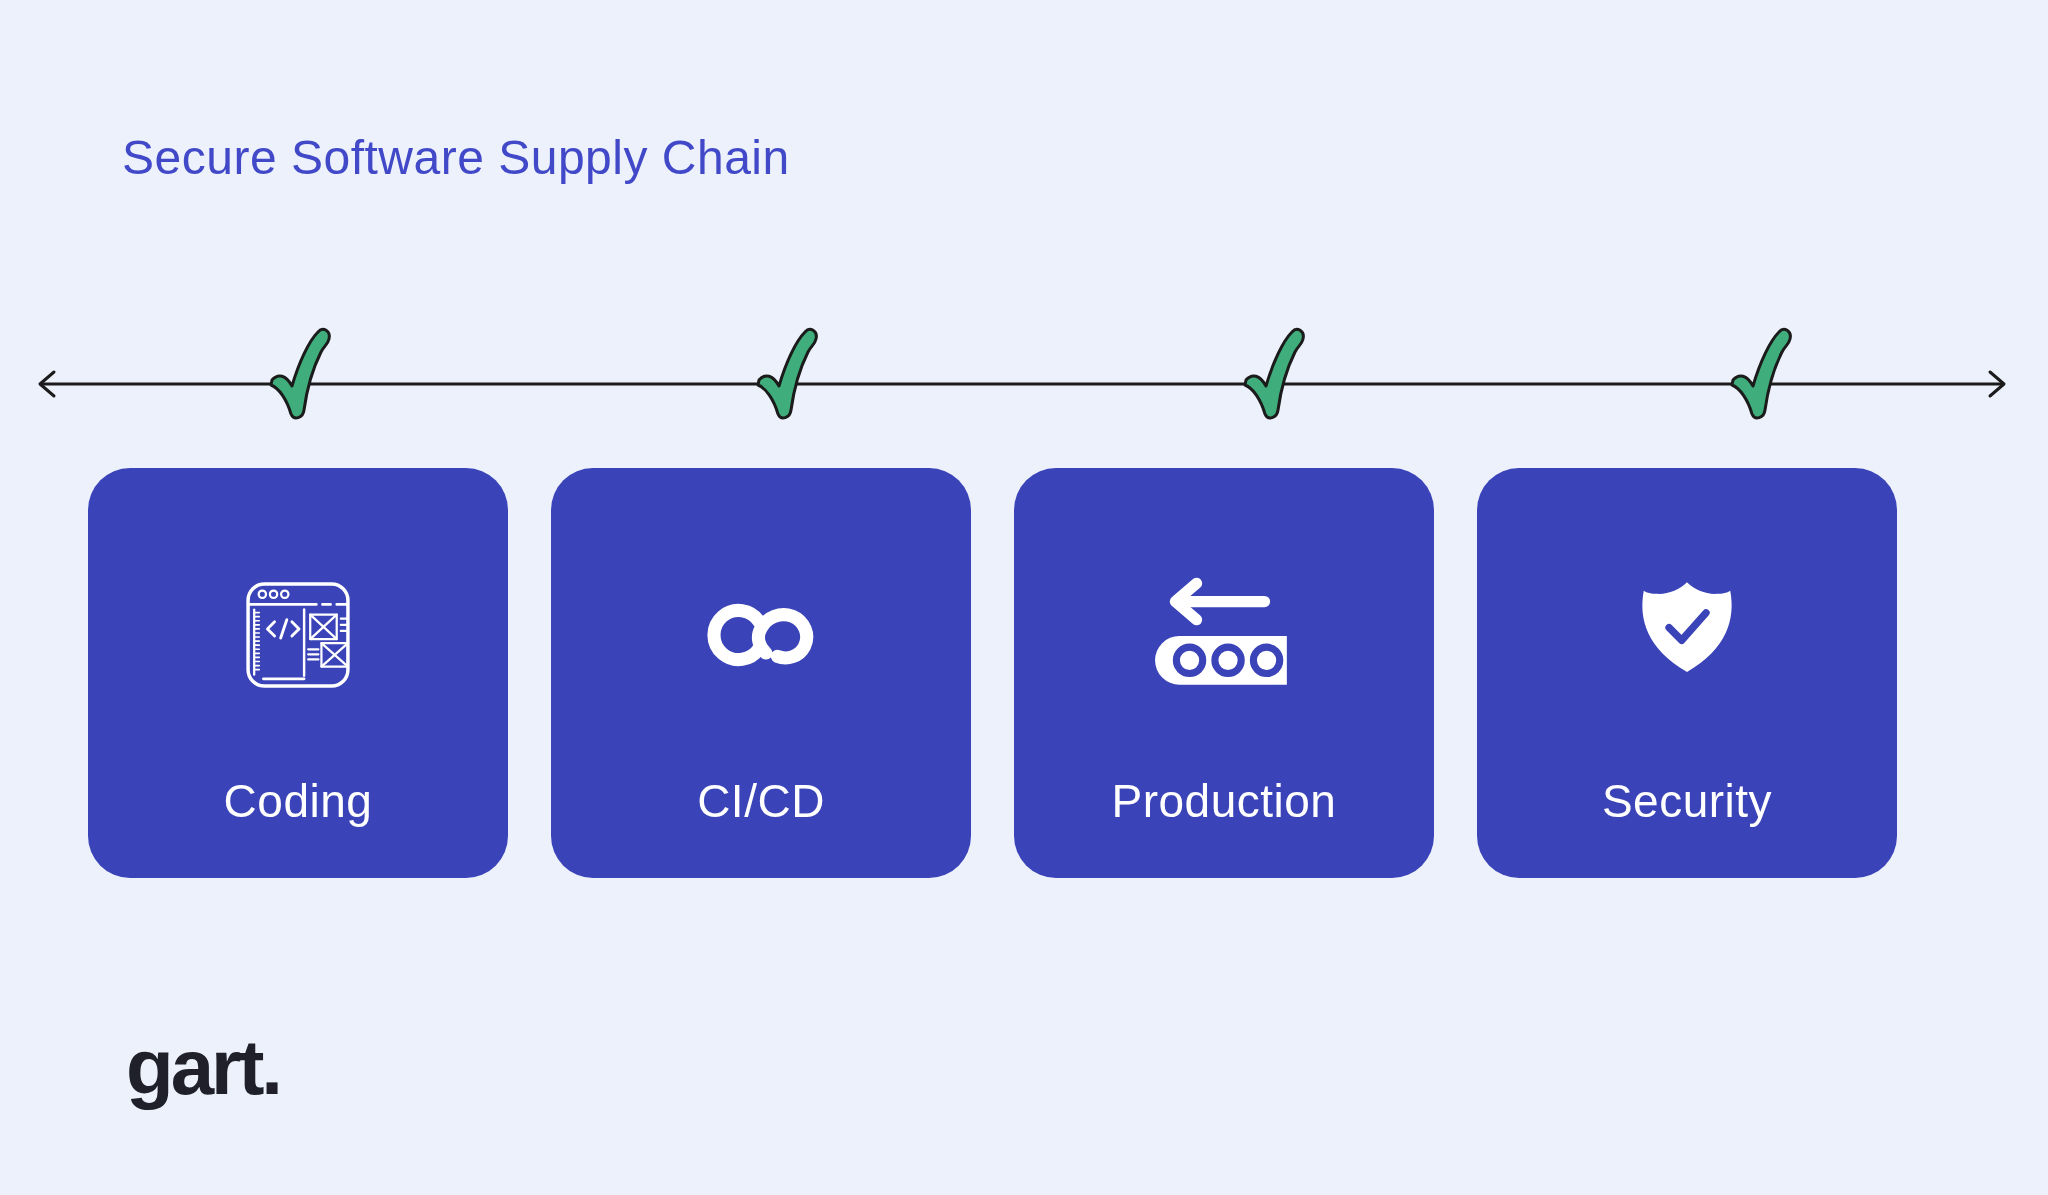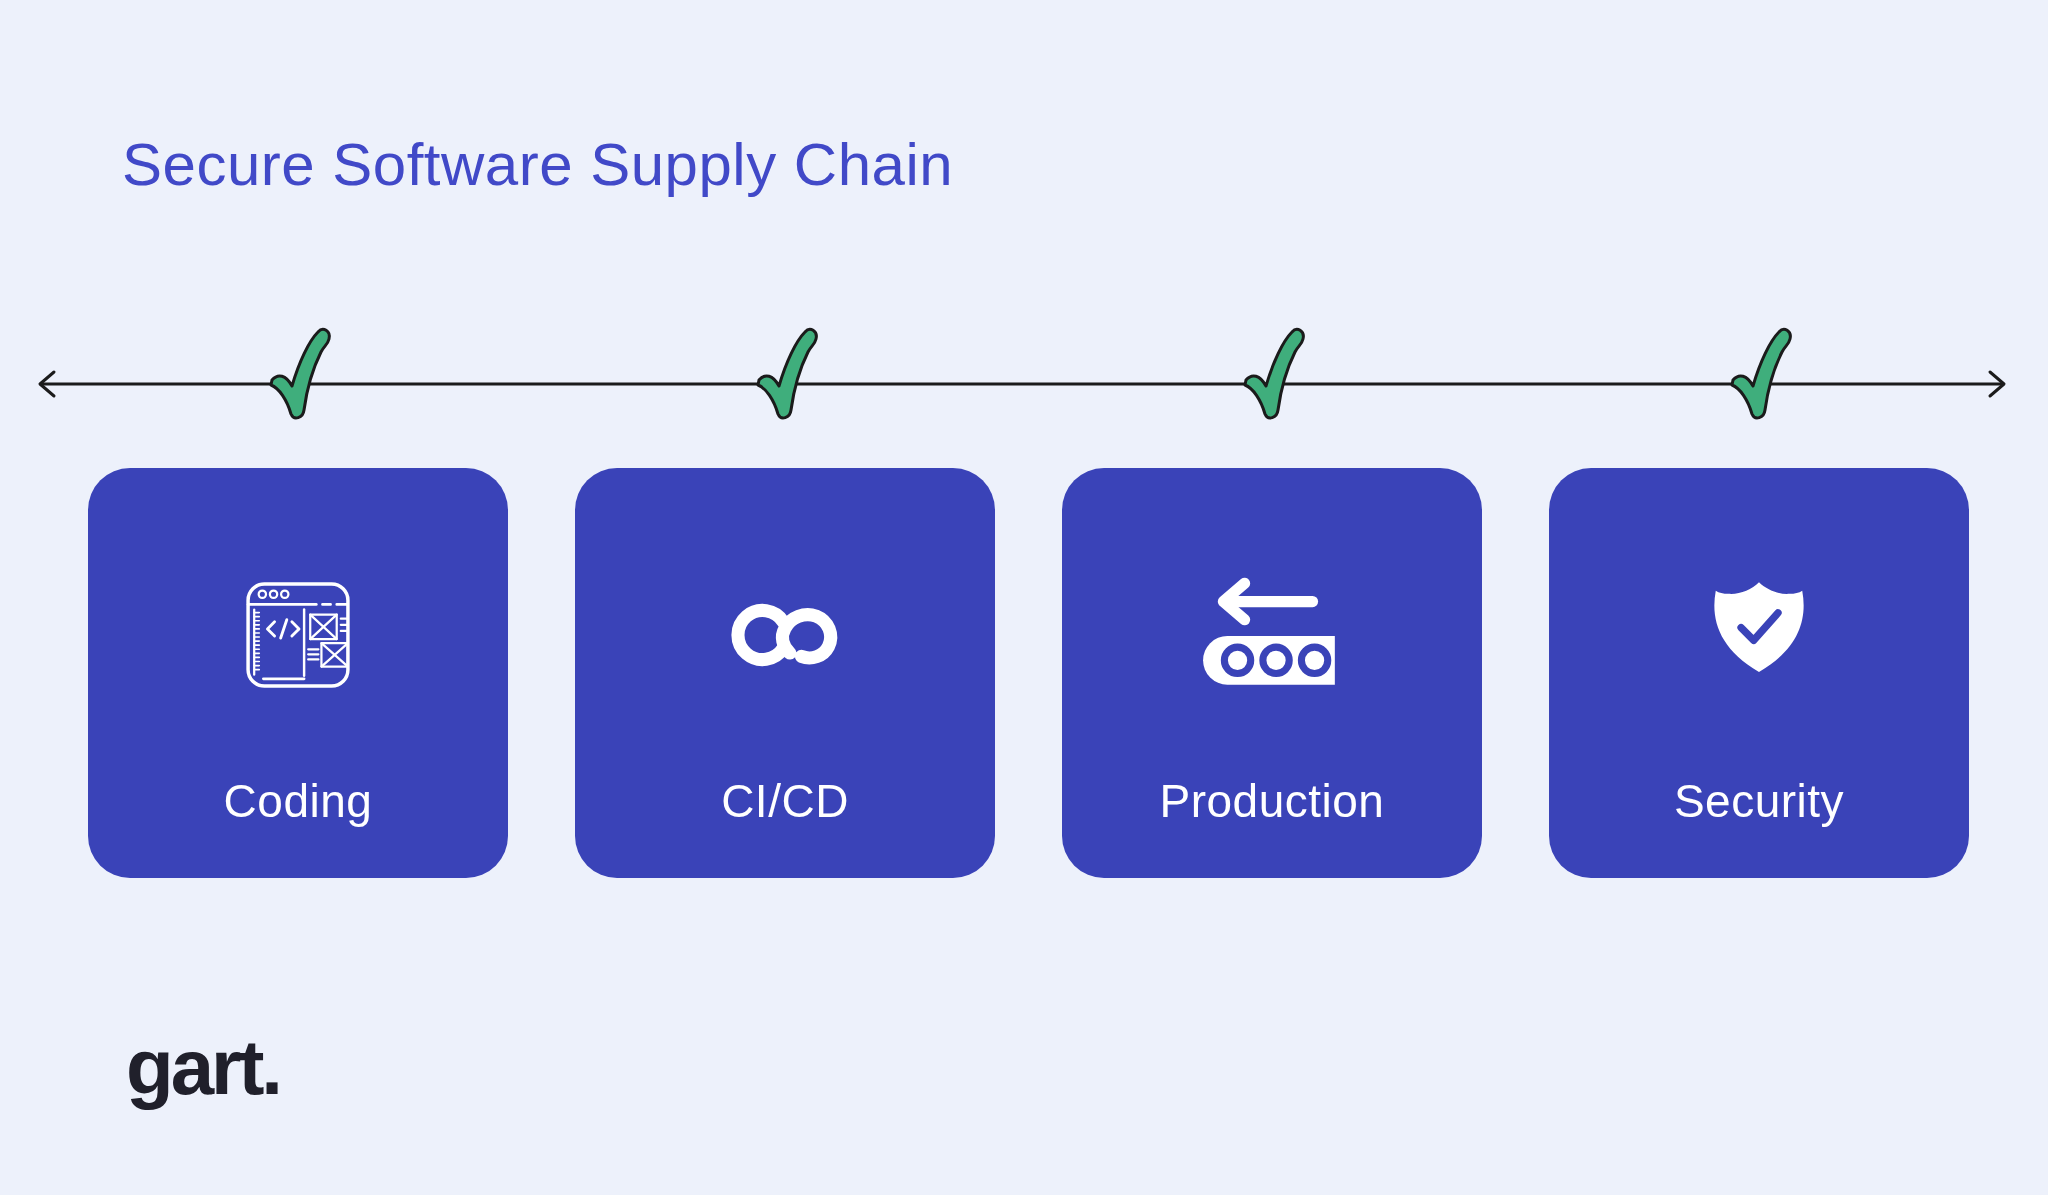--- a/index.html
+++ b/index.html
@@ -12,37 +12,37 @@
     position: relative;
     width: 2048px;
     height: 1195px;
     background: #edf1fb;
     overflow: hidden;
   }
   .page-title {
     position: absolute;
     left: 122px;
     top: 130px;
-    font-size: 60px;
+    font-size: 48px;
     font-weight: 500;
     letter-spacing: 0.5px;
     color: #4149c8;
     white-space: nowrap;
   }
   .timeline-svg {
     position: absolute;
     left: 0;
     top: 320px;
   }
   .cards-row {
     position: absolute;
     left: 88px;
     top: 468px;
     display: flex;
-    gap: 67px;
+    gap: 43px;
   }
   .card {
     position: relative;
     width: 420px;
     height: 410px;
     background: #3a43b8;
     border-radius: 42px;
   }
   .card-icon-wrap {
     position: absolute;

